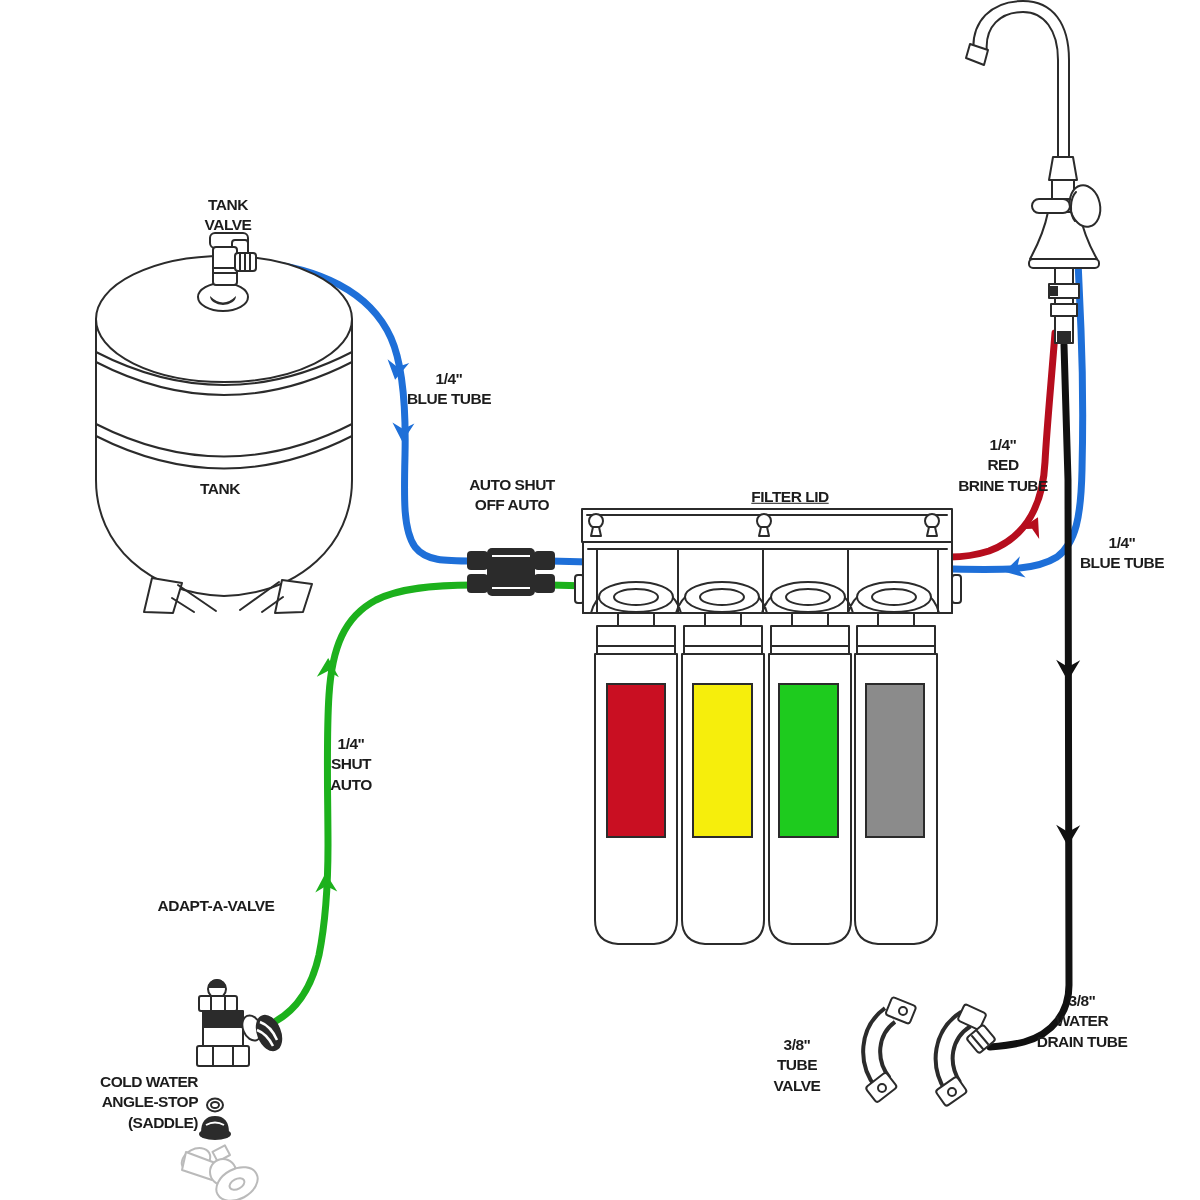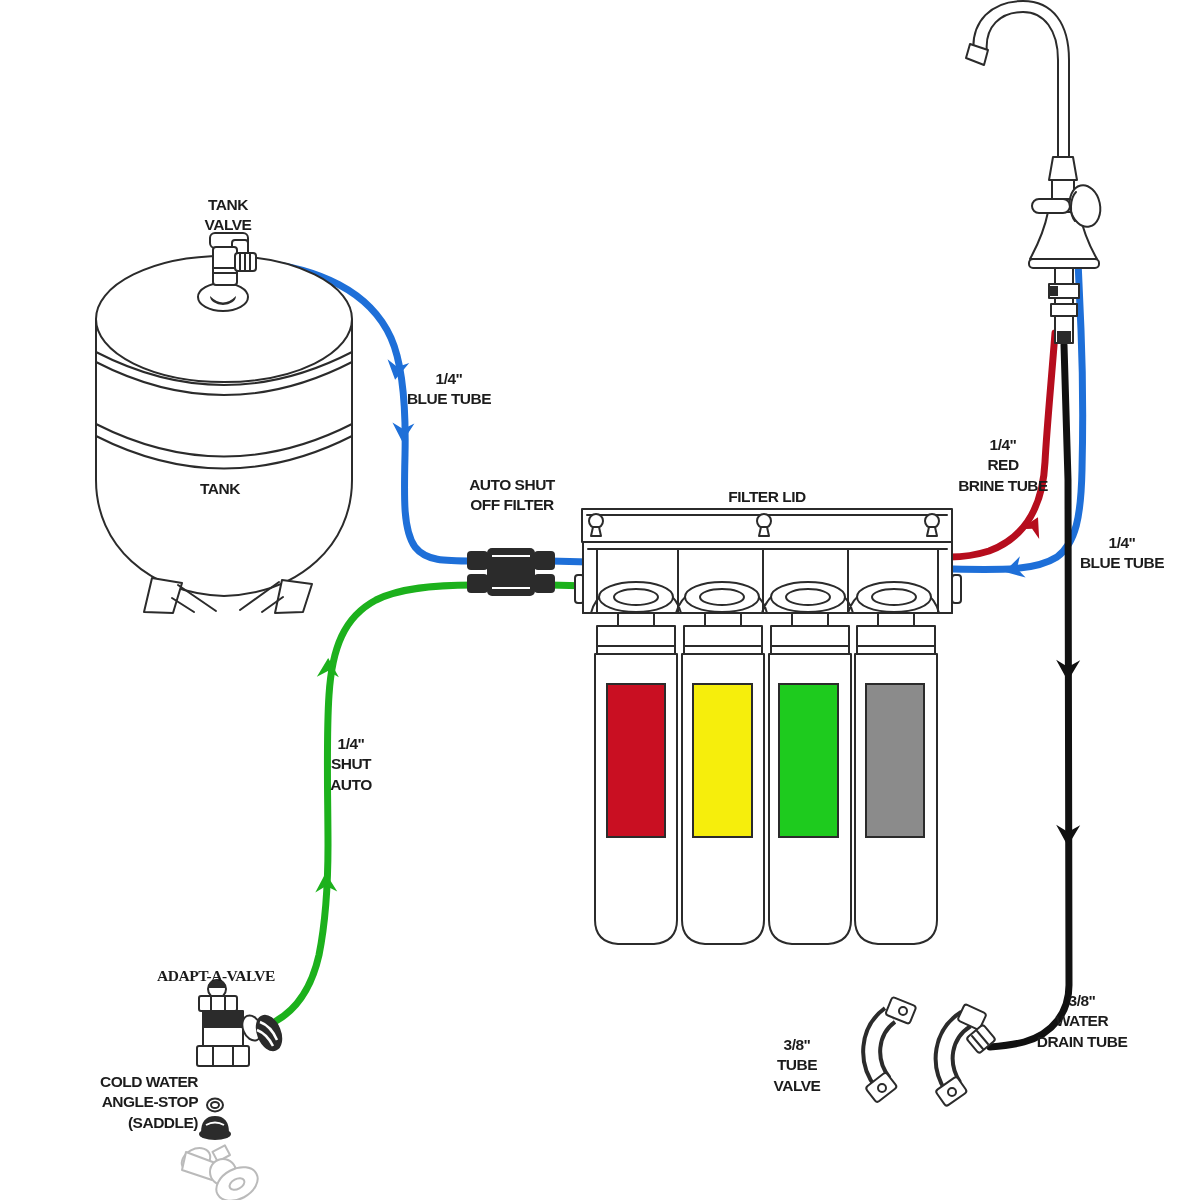--- a/index.html
+++ b/index.html
@@ -236,45 +236,45 @@
   <div>TANK</div>
 </div>
 
 <div class="lbl" style="left:423px; top:389px;">
   <div>1/4"</div>
   <div>BLUE TUBE</div>
 </div>
 
 <div class="lbl" style="left:486px; top:495px;">
   <div>AUTO SHUT</div>
-  <div>OFF FILTER</div>
-</div>
-
-<div class="lbl" style="left:741px; top:497px;">
+  <div>OFF AUTO</div>
+</div>
+
+<div class="lbl" style="left:764px; top:497px;text-decoration:underline;">
   <div>FILTER LID</div>
 </div>
 
 <div class="lbl" style="left:977px; top:466px;">
   <div>1/4"</div>
   <div>RED</div>
   <div>BRINE TUBE</div>
 </div>
 
 <div class="lbl" style="left:1096px; top:553px;">
   <div>1/4"</div>
   <div>BLUE TUBE</div>
 </div>
 
 <div class="lbl" style="left:325px; top:765px;">
   <div>1/4"</div>
   <div>SHUT</div>
   <div>AUTO</div>
 </div>
 
-<div class="lbl" style="left:190px; top:976px;font-family:Liberation Serif, serif;">
+<div class="lbl" style="left:190px; top:906px;">
   <div>ADAPT-A-VALVE</div>
 </div>
 
 <div class="lbl" style="left:123px; top:1103px;text-align:right;">
   <div>COLD WATER</div>
   <div>ANGLE-STOP</div>
   <div>(SADDLE)</div>
 </div>
 
 <div class="lbl" style="left:771px; top:1066px;">

